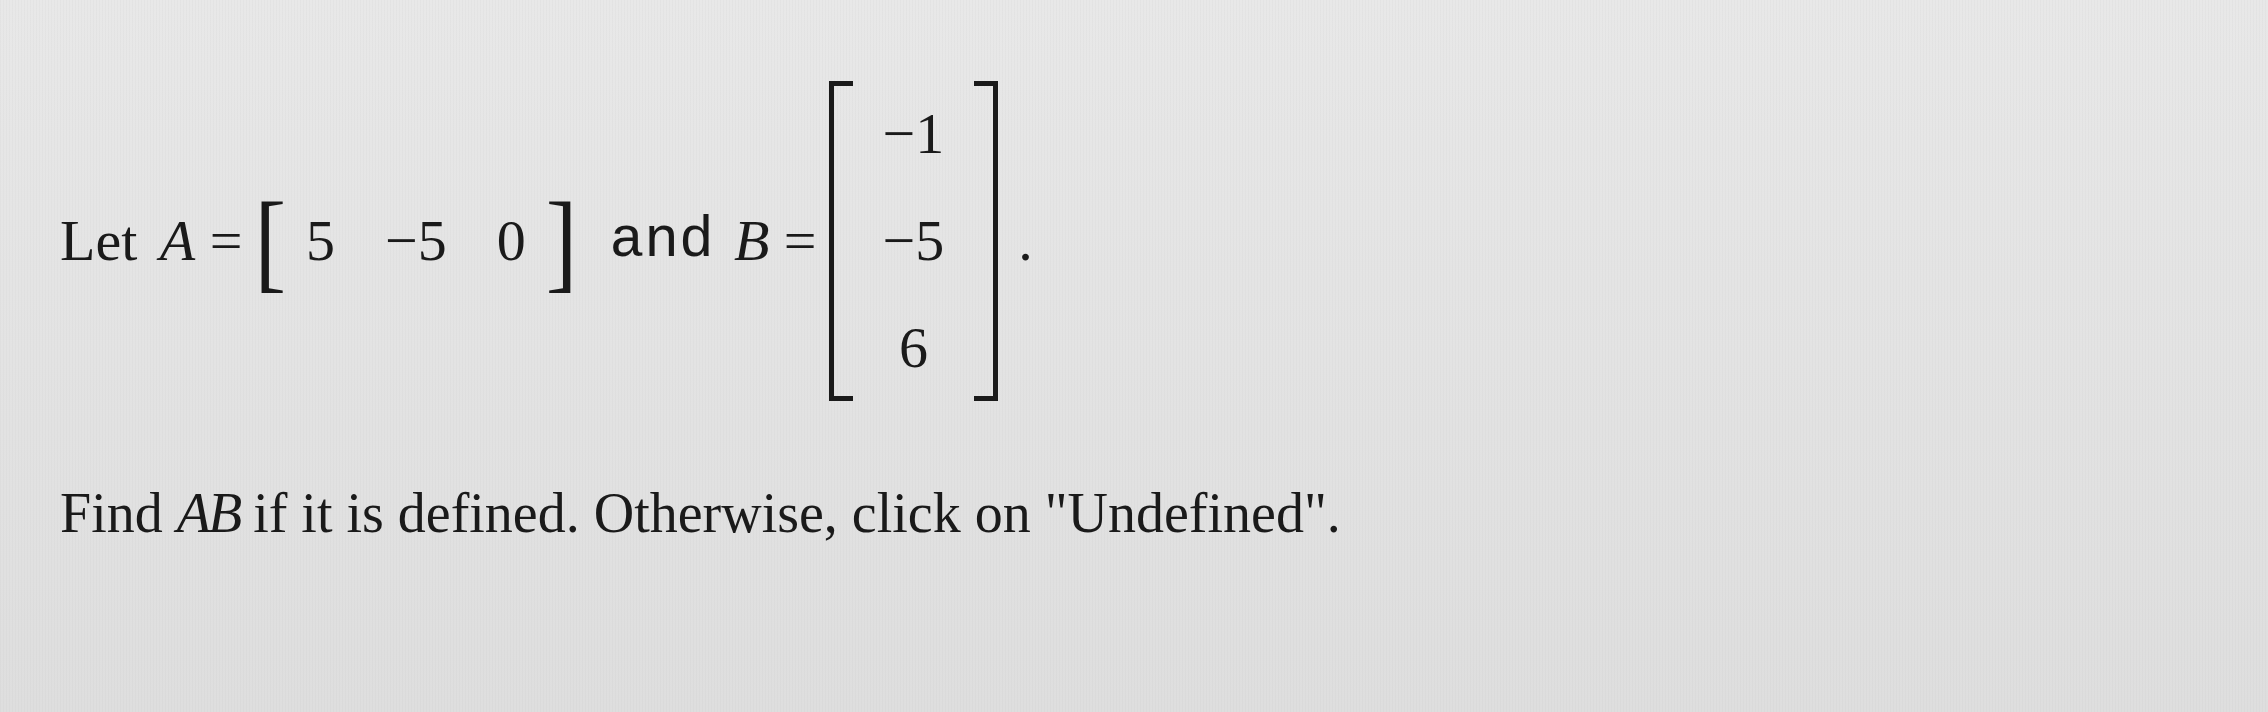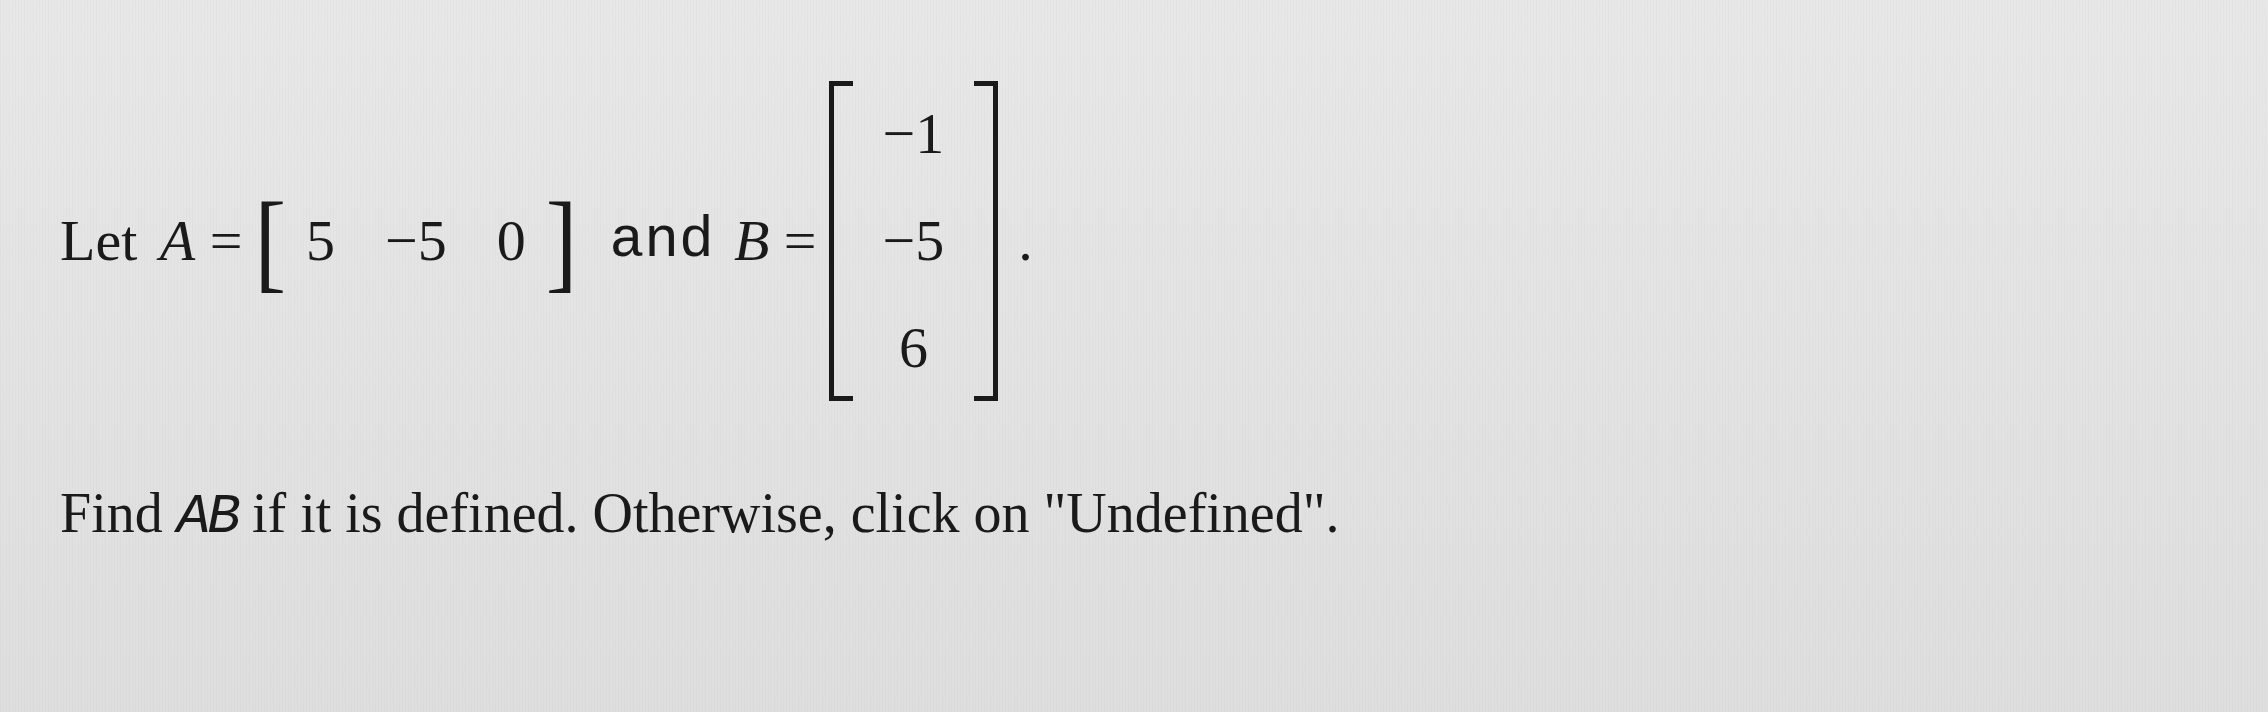--- a/index.html
+++ b/index.html
@@ -138,21 +138,21 @@
       font-size: 58px;
       margin-left: 8px;
     }
     .instruction-line {
       font-size: 56px;
       color: #1a1a1a;
       margin-top: 30px;
     }
     .instruction-line .AB {
       font-style: italic;
-      font-family: Liberation Mono, monospace;
+      font-family: Liberation Serif, serif;
       letter-spacing: -3px;
     }
   </style>
 </head>
 <body>
 <div class="background-texture"></div>
 
 <div class="content">
   <div class="equation-line">
     <span class="let-text">Let</span>

